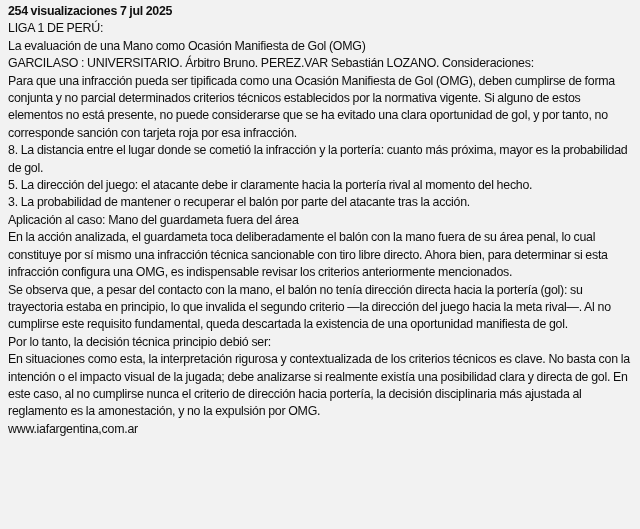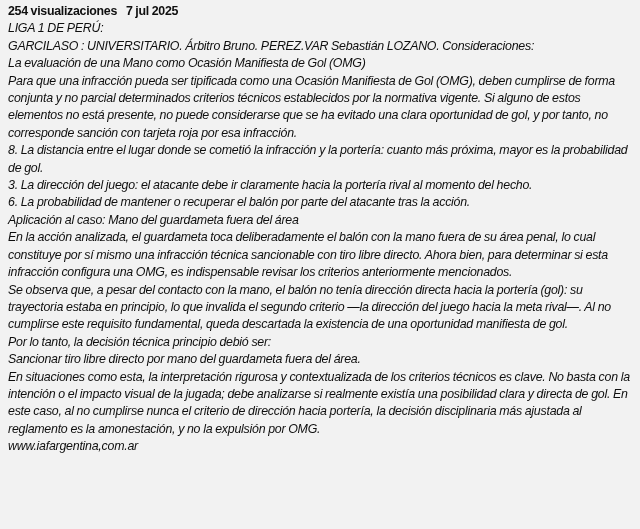--- a/index.html
+++ b/index.html
@@ -23,44 +23,41 @@
       font-size: 12.4px;
       line-height: 17.4px;
       letter-spacing: -0.25px;
       word-spacing: -0.3px;
     }
     .meta-line {
       font-weight: bold;
       letter-spacing: -0.3px;
     }
     .meta-line span + span {
-      margin-left: 6px;
     }
     .line {
       display: block;
       white-space: normal;
-      font-style: italic;
     }
   </style>
 </head>
 <body>
 
 <div class="description">
   <div class="meta-line">
     <span>254 visualizaciones</span>
     <span>7 jul 2025</span>
   </div>
   <span class="line">LIGA 1 DE PERÚ:</span>
+  <span class="line">La evaluación de una Mano como Ocasión Manifiesta de Gol (OMG)</span>
   <span class="line">GARCILASO : UNIVERSITARIO. Árbitro Bruno. PEREZ.VAR Sebastián LOZANO. Consideraciones:</span>
-  <span class="line">La evaluación de una Mano como Ocasión Manifiesta de Gol (OMG)</span>
   <span class="line">Para que una infracción pueda ser tipificada como una Ocasión Manifiesta de Gol (OMG), deben cumplirse de forma conjunta y no parcial determinados criterios técnicos establecidos por la normativa vigente. Si alguno de estos elementos no está presente, no puede considerarse que se ha evitado una clara oportunidad de gol, y por tanto, no corresponde sanción con tarjeta roja por esa infracción.</span>
   <span class="line">8. La distancia entre el lugar donde se cometió la infracción y la portería: cuanto más próxima, mayor es la probabilidad de gol.</span>
-  <span class="line">3. La dirección del juego: el atacante debe ir claramente hacia la portería rival al momento del hecho.</span>
-  <span class="line">6. La probabilidad de mantener o recuperar el balón por parte del atacante tras la acción.</span>
+  <span class="line">5. La dirección del juego: el atacante debe ir claramente hacia la portería rival al momento del hecho.</span>
+  <span class="line">3. La probabilidad de mantener o recuperar el balón por parte del atacante tras la acción.</span>
   <span class="line">Aplicación al caso: Mano del guardameta fuera del área</span>
   <span class="line">En la acción analizada, el guardameta toca deliberadamente el balón con la mano fuera de su área penal, lo cual constituye por sí mismo una infracción técnica sancionable con tiro libre directo. Ahora bien, para determinar si esta infracción configura una OMG, es indispensable revisar los criterios anteriormente mencionados.</span>
   <span class="line">Se observa que, a pesar del contacto con la mano, el balón no tenía dirección directa hacia la portería (gol): su trayectoria estaba en principio, lo que invalida el segundo criterio —la dirección del juego hacia la meta rival—. Al no cumplirse este requisito fundamental, queda descartada la existencia de una oportunidad manifiesta de gol.</span>
   <span class="line">Por lo tanto, la decisión técnica principio debió ser:</span>
-  <span class="line">Sancionar tiro libre directo por mano del guardameta fuera del área.</span>
   <span class="line">En situaciones como esta, la interpretación rigurosa y contextualizada de los criterios técnicos es clave. No basta con la intención o el impacto visual de la jugada; debe analizarse si realmente existía una posibilidad clara y directa de gol. En este caso, al no cumplirse nunca el criterio de dirección hacia portería, la decisión disciplinaria más ajustada al reglamento es la amonestación, y no la expulsión por OMG.</span>
   <span class="line">www.iafargentina,com.ar</span>
 
 </div>
 
 </body></html>

